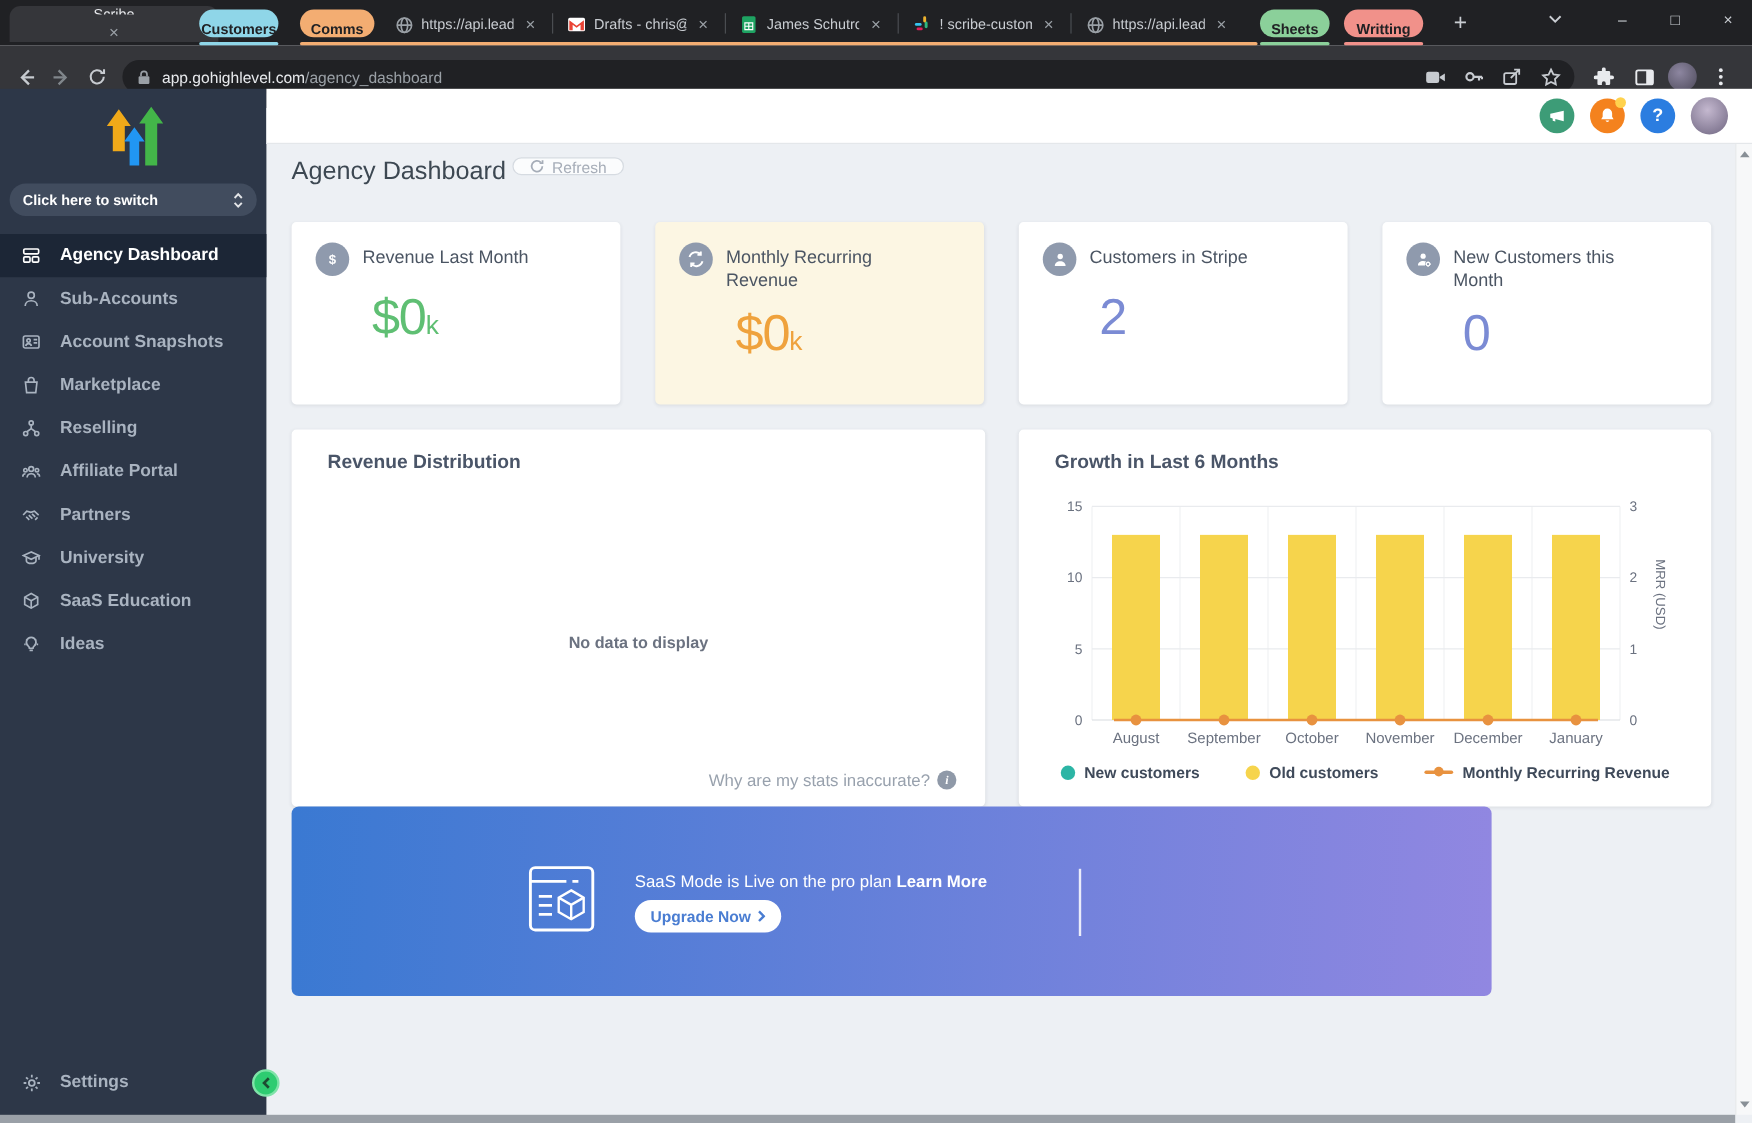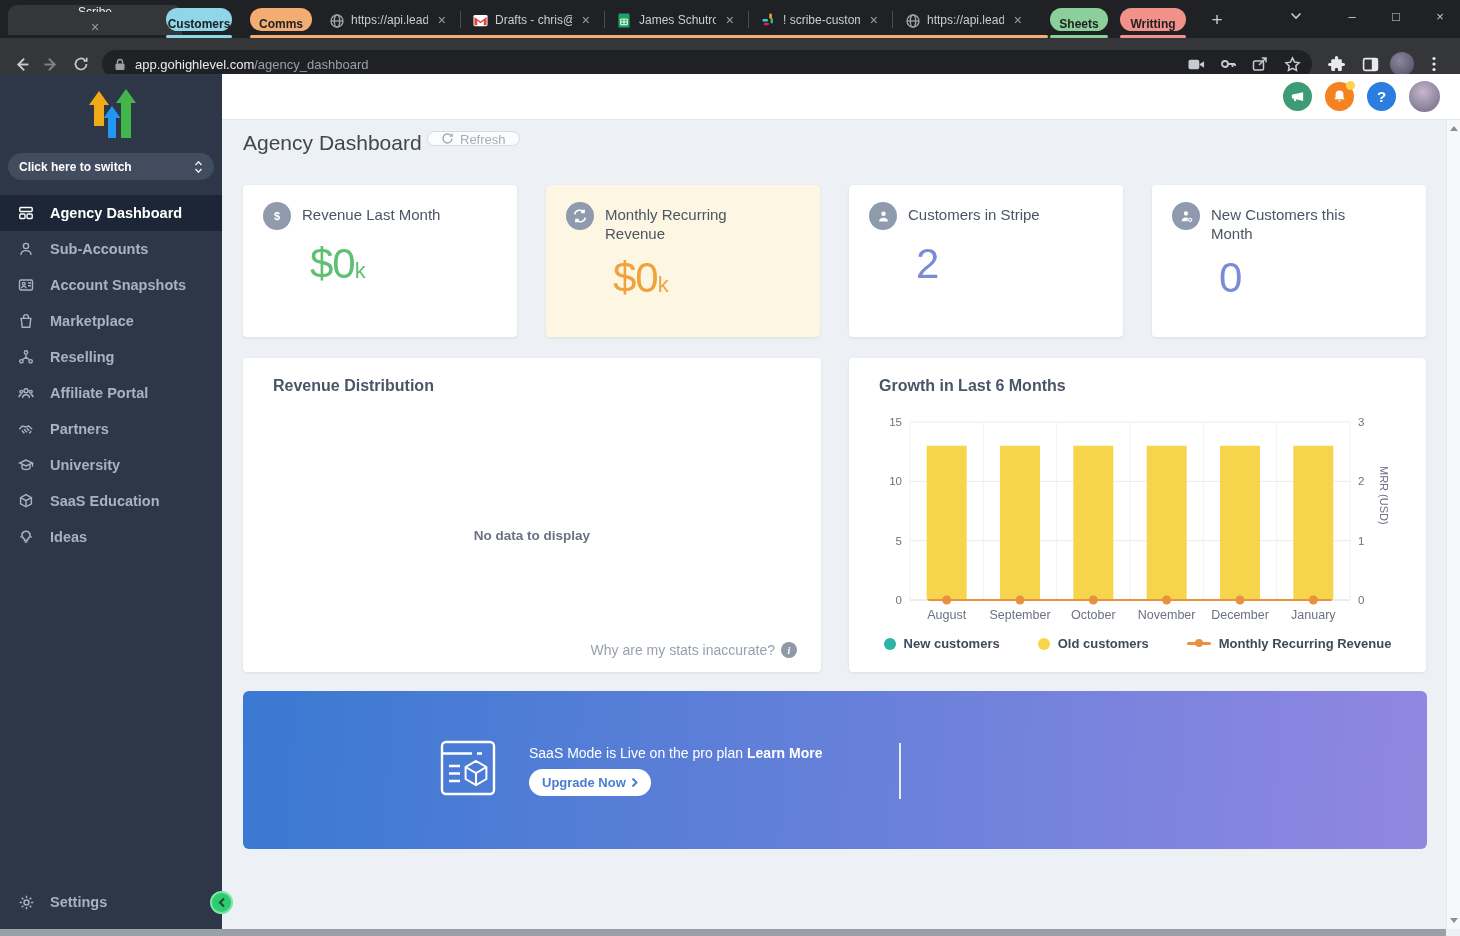--- a/index.html
+++ b/index.html
@@ -69,21 +69,21 @@
   .info-circle { width:16px; height:16px; border-radius:50%; background:#8f99a8; color:#fff; font-size:10px; font-weight:bold; display:flex; align-items:center; justify-content:center; font-family:"Liberation Serif","DejaVu Serif",serif; font-style:italic; }
 
   #growth-svg { position:absolute; left:28px; top:50px; }
   .legend-row { position:absolute; left:0; right:0; top:278px; display:flex; justify-content:center; gap:38px; }
   .legend-item { display:flex; align-items:center; gap:8px; font-size:13px; font-weight:600; color:#3f4a5a; cursor:pointer; }
   .legend-dot { width:12px; height:12px; border-radius:50%; }
   .legend-line { position:relative; width:24px; height:3px; border-radius:2px; }
   .legend-line::after { content:""; position:absolute; left:8px; top:-3px; width:8px; height:8px; border-radius:50%; background:inherit; }
 
   
-  .banner { position:absolute; left:243px; top:691px; width:1184px; height:158px; border-radius:6px; background:linear-gradient(93deg,#3a79d2 0%, #9187e1 100%); }
+  .banner { position:absolute; left:243px; top:672px; width:1000px; height:158px; border-radius:6px; background:linear-gradient(93deg,#3a79d2 0%, #9187e1 100%); }
   .banner-icon { position:absolute; left:197px; top:49px; }
   .banner-text { position:absolute; left:286px; top:54px; color:#fff; font-size:14px; }
   .banner-text b { margin-left:4px; }
   .upgrade-btn { position:absolute; left:286px; top:78px; height:27px; padding:0 13px; background:#fff; border-radius:14px; color:#4a7dd2; font-size:13px; font-weight:bold; display:flex; align-items:center; gap:5px; cursor:pointer;justify-content:center; }
   .banner-divider { position:absolute; left:656px; top:52px; width:2px; height:56px; background:rgba(255,255,255,.85); }
   .newsletter-box { position:absolute; left:688px; top:59px; width:297px; height:38px; background:#fff; border-radius:4px; display:flex; align-items:center; padding:0 8px 0 14px; }
   .newsletter-label { font-size:13px; color:#7b8494; white-space:nowrap; }
   .toggle { margin-left:8px; position:relative; width:42px; height:23px; border-radius:12px; background:#e9ecef; flex:0 0 auto; cursor:pointer; }
   .toggle-knob { position:absolute; left:0; top:-1px; width:25px; height:25px; border-radius:50%; background:#fff; box-shadow:0 1px 3px rgba(0,0,0,.3); display:flex; align-items:center; justify-content:center; color:#9aa2ad; font-size:12px; }
 

